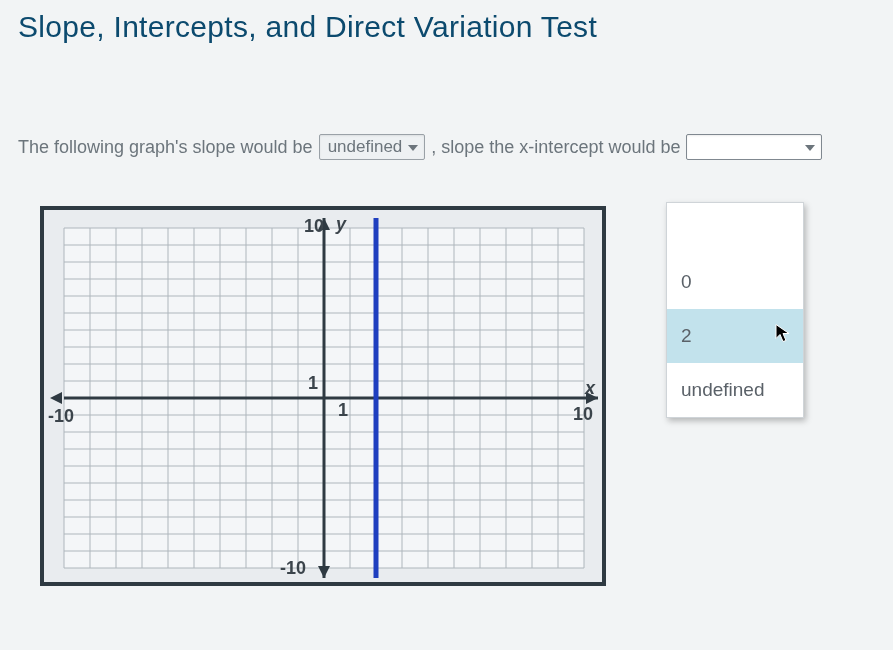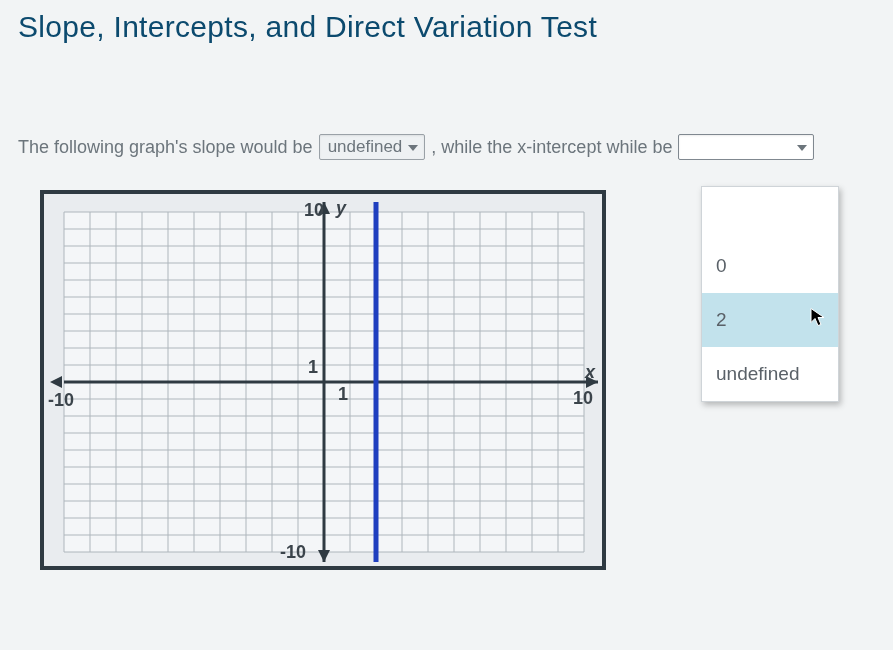--- a/index.html
+++ b/index.html
@@ -24,21 +24,21 @@
     color: #0c4a6e;
     letter-spacing: 0.3px;
   }
   .question-line {
     font-size: 18px;
     color: #6c757c;
     display: flex;
     align-items: center;
     flex-wrap: nowrap;
     gap: 6px;
-    margin-bottom: 18px;
+    margin-bottom: 34px;
   }
   .select-like {
     display: inline-flex;
     align-items: center;
     border: 1px solid #9aa1a7;
     background: #eef1f3;
     padding: 2px 6px 2px 8px;
     font-size: 17px;
     color: #6c757c;
     border-radius: 2px;
@@ -64,21 +64,21 @@
     box-shadow: inset 0 1px 2px rgba(0,0,0,0.08);
     cursor: pointer;
   }
   .select-empty .caret {
     font-size: 11px;
     color: #6c757c;
   }
   .row-main {
     display: flex;
     align-items: flex-start;
-    gap: 83px;
+    gap: 48px;
   }
   
   .dropdown-panel {
     width: 136px;
     background: #ffffff;
     border: 1px solid #cfd4d8;
     box-shadow: 2px 3px 6px rgba(0,0,0,0.25);
     margin-top: 8px;
     overflow: hidden;
   }
@@ -124,21 +124,21 @@
 
     <span class="select-like">
       <span>undefined</span>
       <span class="caret">
         <svg viewBox="0 0 10 6" width="10" height="6">
             <path d="M0 0 L5 6 L10 0 Z" fill="#6c757c"></path>
           </svg>
       </span>
     </span>
 
-    <span>, while the x-intercept while be</span>
+    <span>, slope the x-intercept would be</span>
 
     <span class="select-empty">
       <span></span>
       <span class="caret">
         <svg viewBox="0 0 10 6" width="10" height="6">
             <path d="M0 0 L5 6 L10 0 Z" fill="#6c757c"></path>
           </svg>
       </span>
     </span>
   </div>

